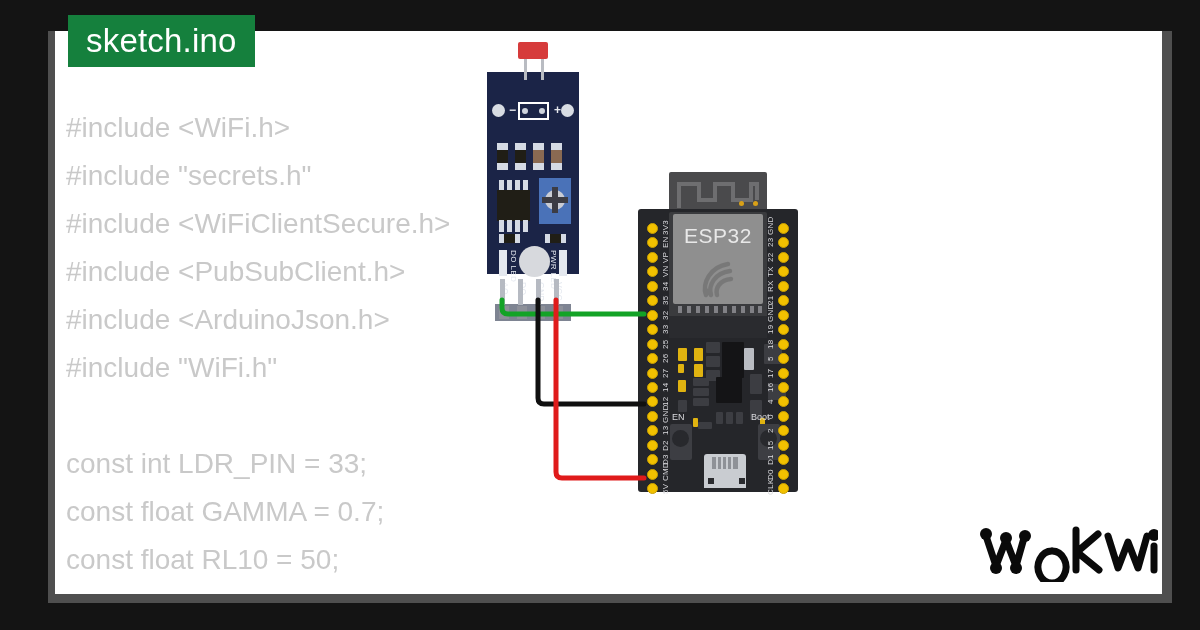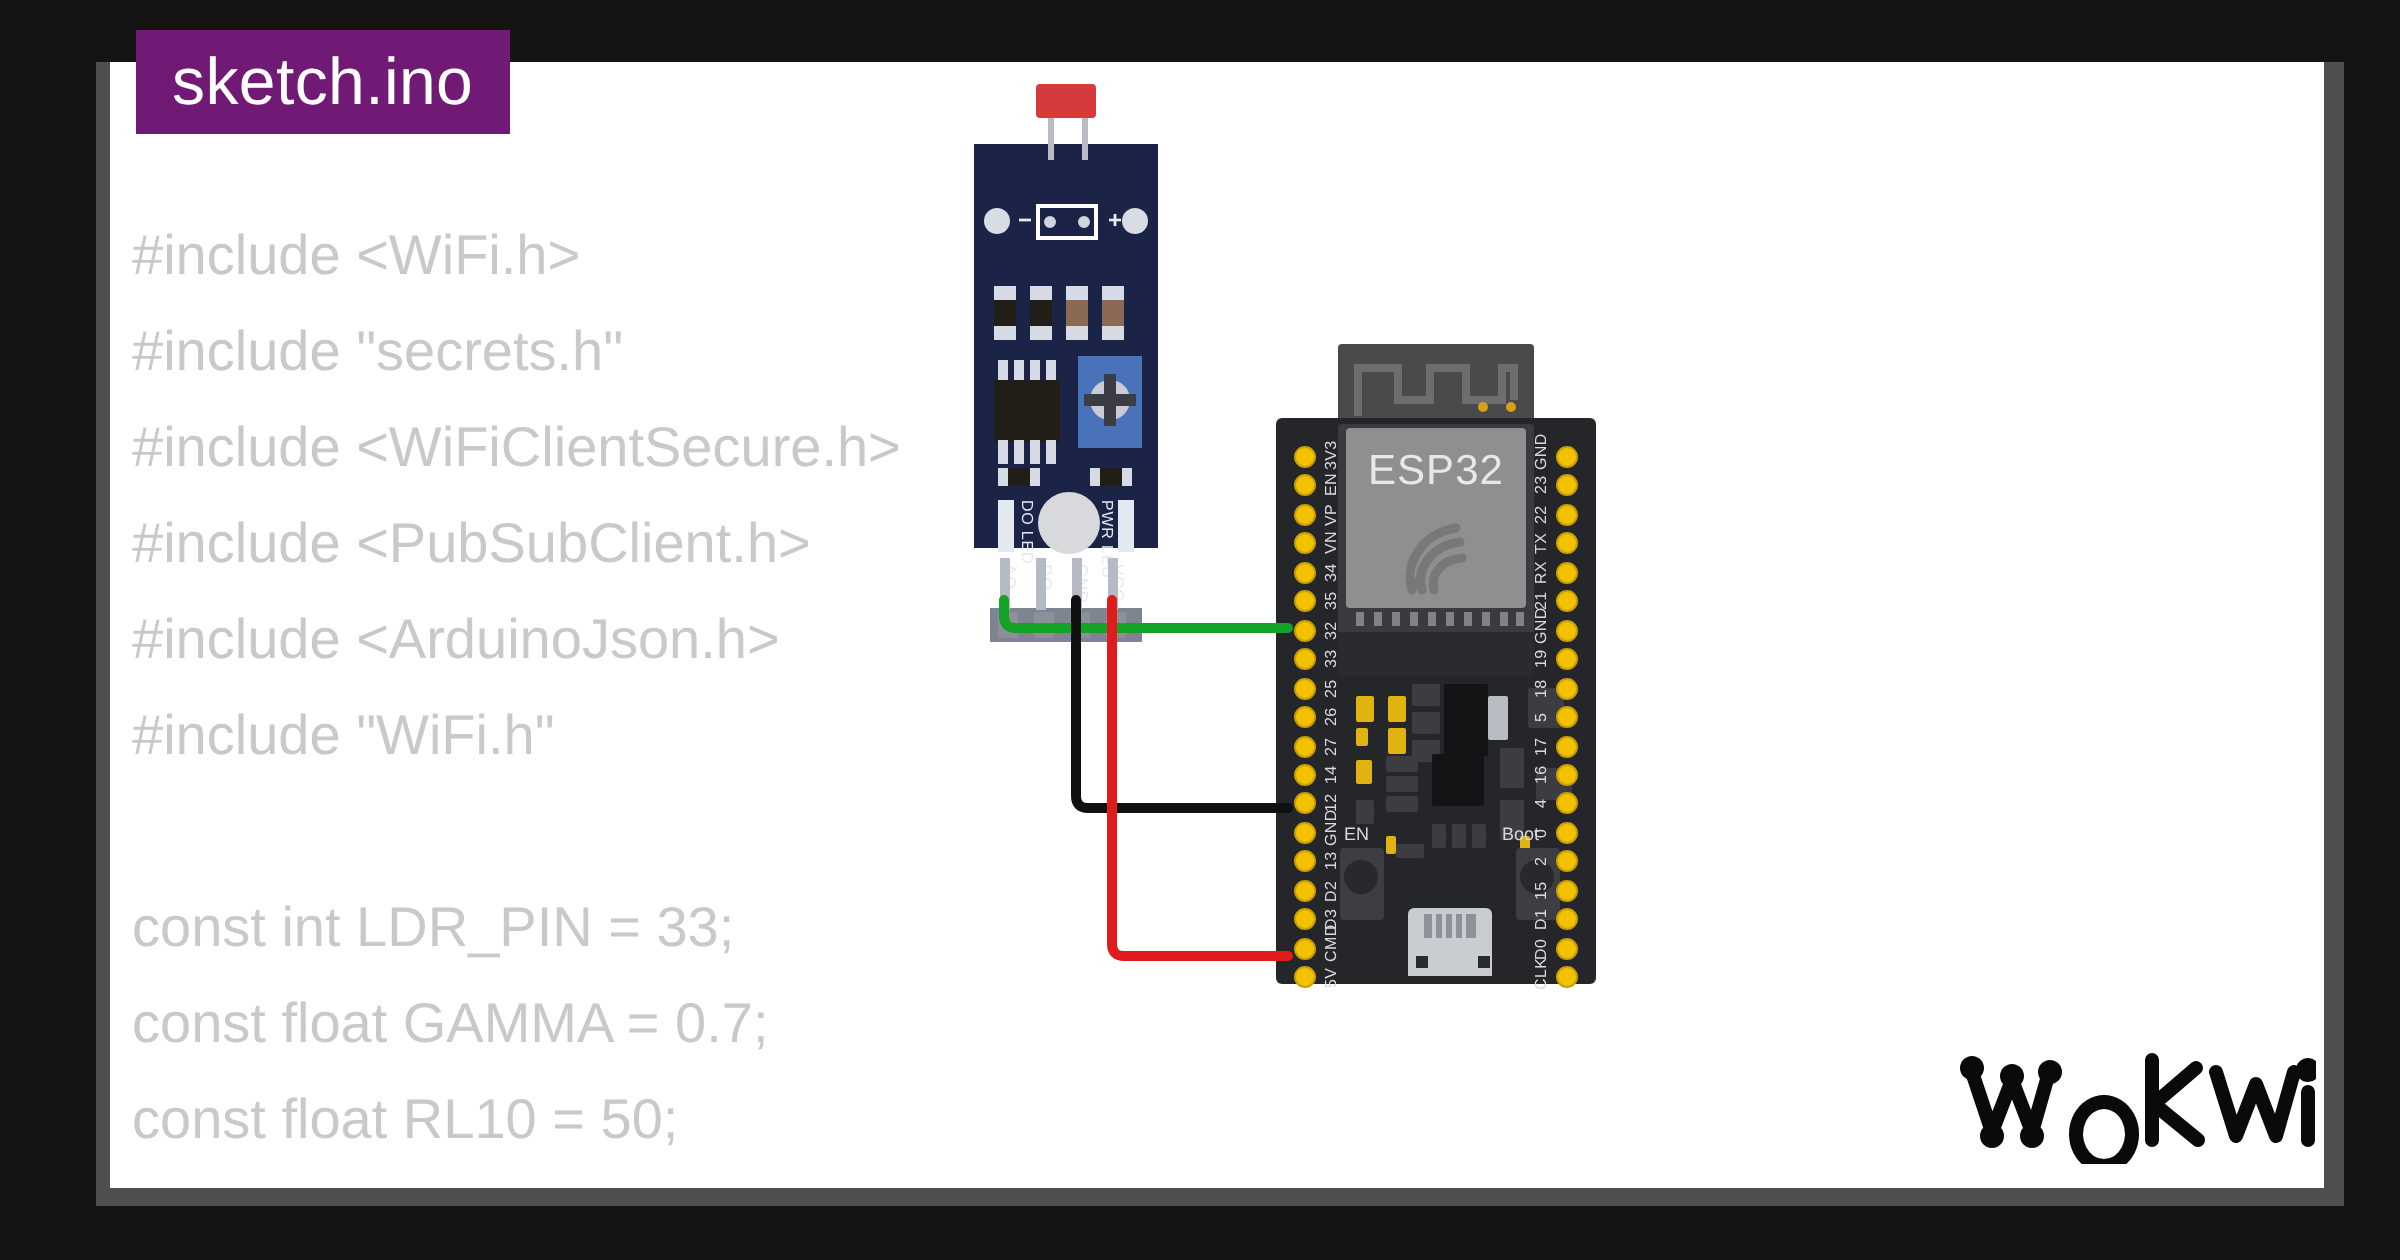--- a/index.html
+++ b/index.html
@@ -20,21 +20,21 @@
   .panel {
     position: absolute; left: 55px; top: 31px;
     width: 1107px; height: 563px;
     background: #ffffff;
   }
 
   
   .tab {
     position: absolute; left: 68px; top: 15px;
     height: 52px; padding: 0 18px;
-    background: #701a75;
+    background: #15803d;
     display: flex; align-items: center;
     color: #ffffff; font-size: 33px; letter-spacing: .2px;
     white-space: nowrap;
   }
 
   
   .code {
     position: absolute; left: 66px; top: 104px;
     color: #c9c9c9;
     font-size: 28px;

